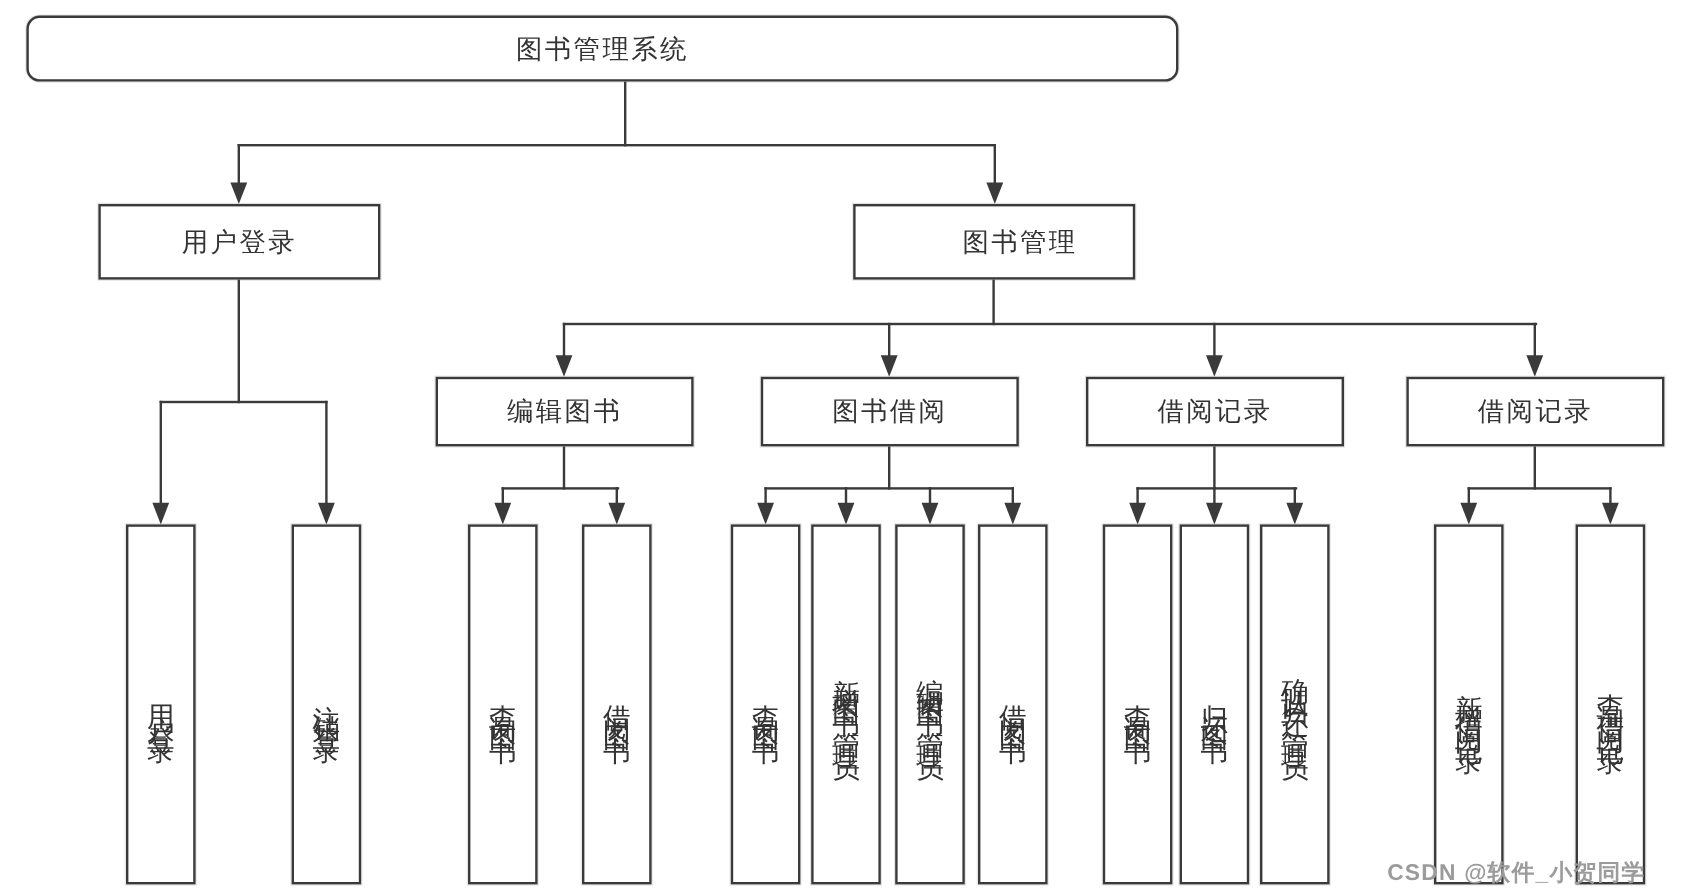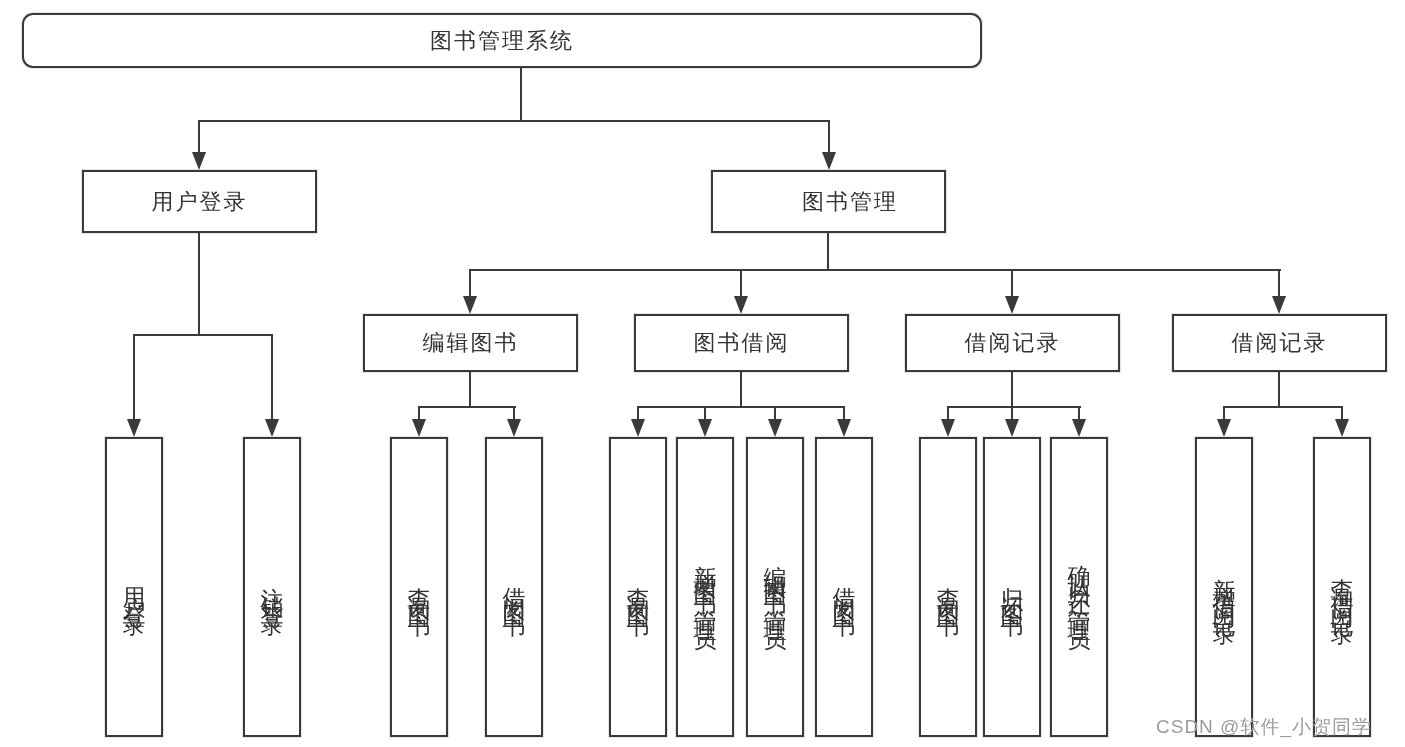--- a/index.html
+++ b/index.html
@@ -38,20 +38,21 @@
   }
 
   .watermark{
     position:absolute;
     left:1156px;top:714px;
     font-size:19px;
     color:#9b9b9b;
     letter-spacing:1px;
     white-space:nowrap;
     z-index:6;
+    font-weight:bold;
   }
 </style>
 </head>
 <body>
 
 <div id="canvas">
 
   <div class="box h" style="left:22px;top:13px;width:960px;height:55px;border-radius:11px;">
     <span>图书管理系统</span>
   </div>

